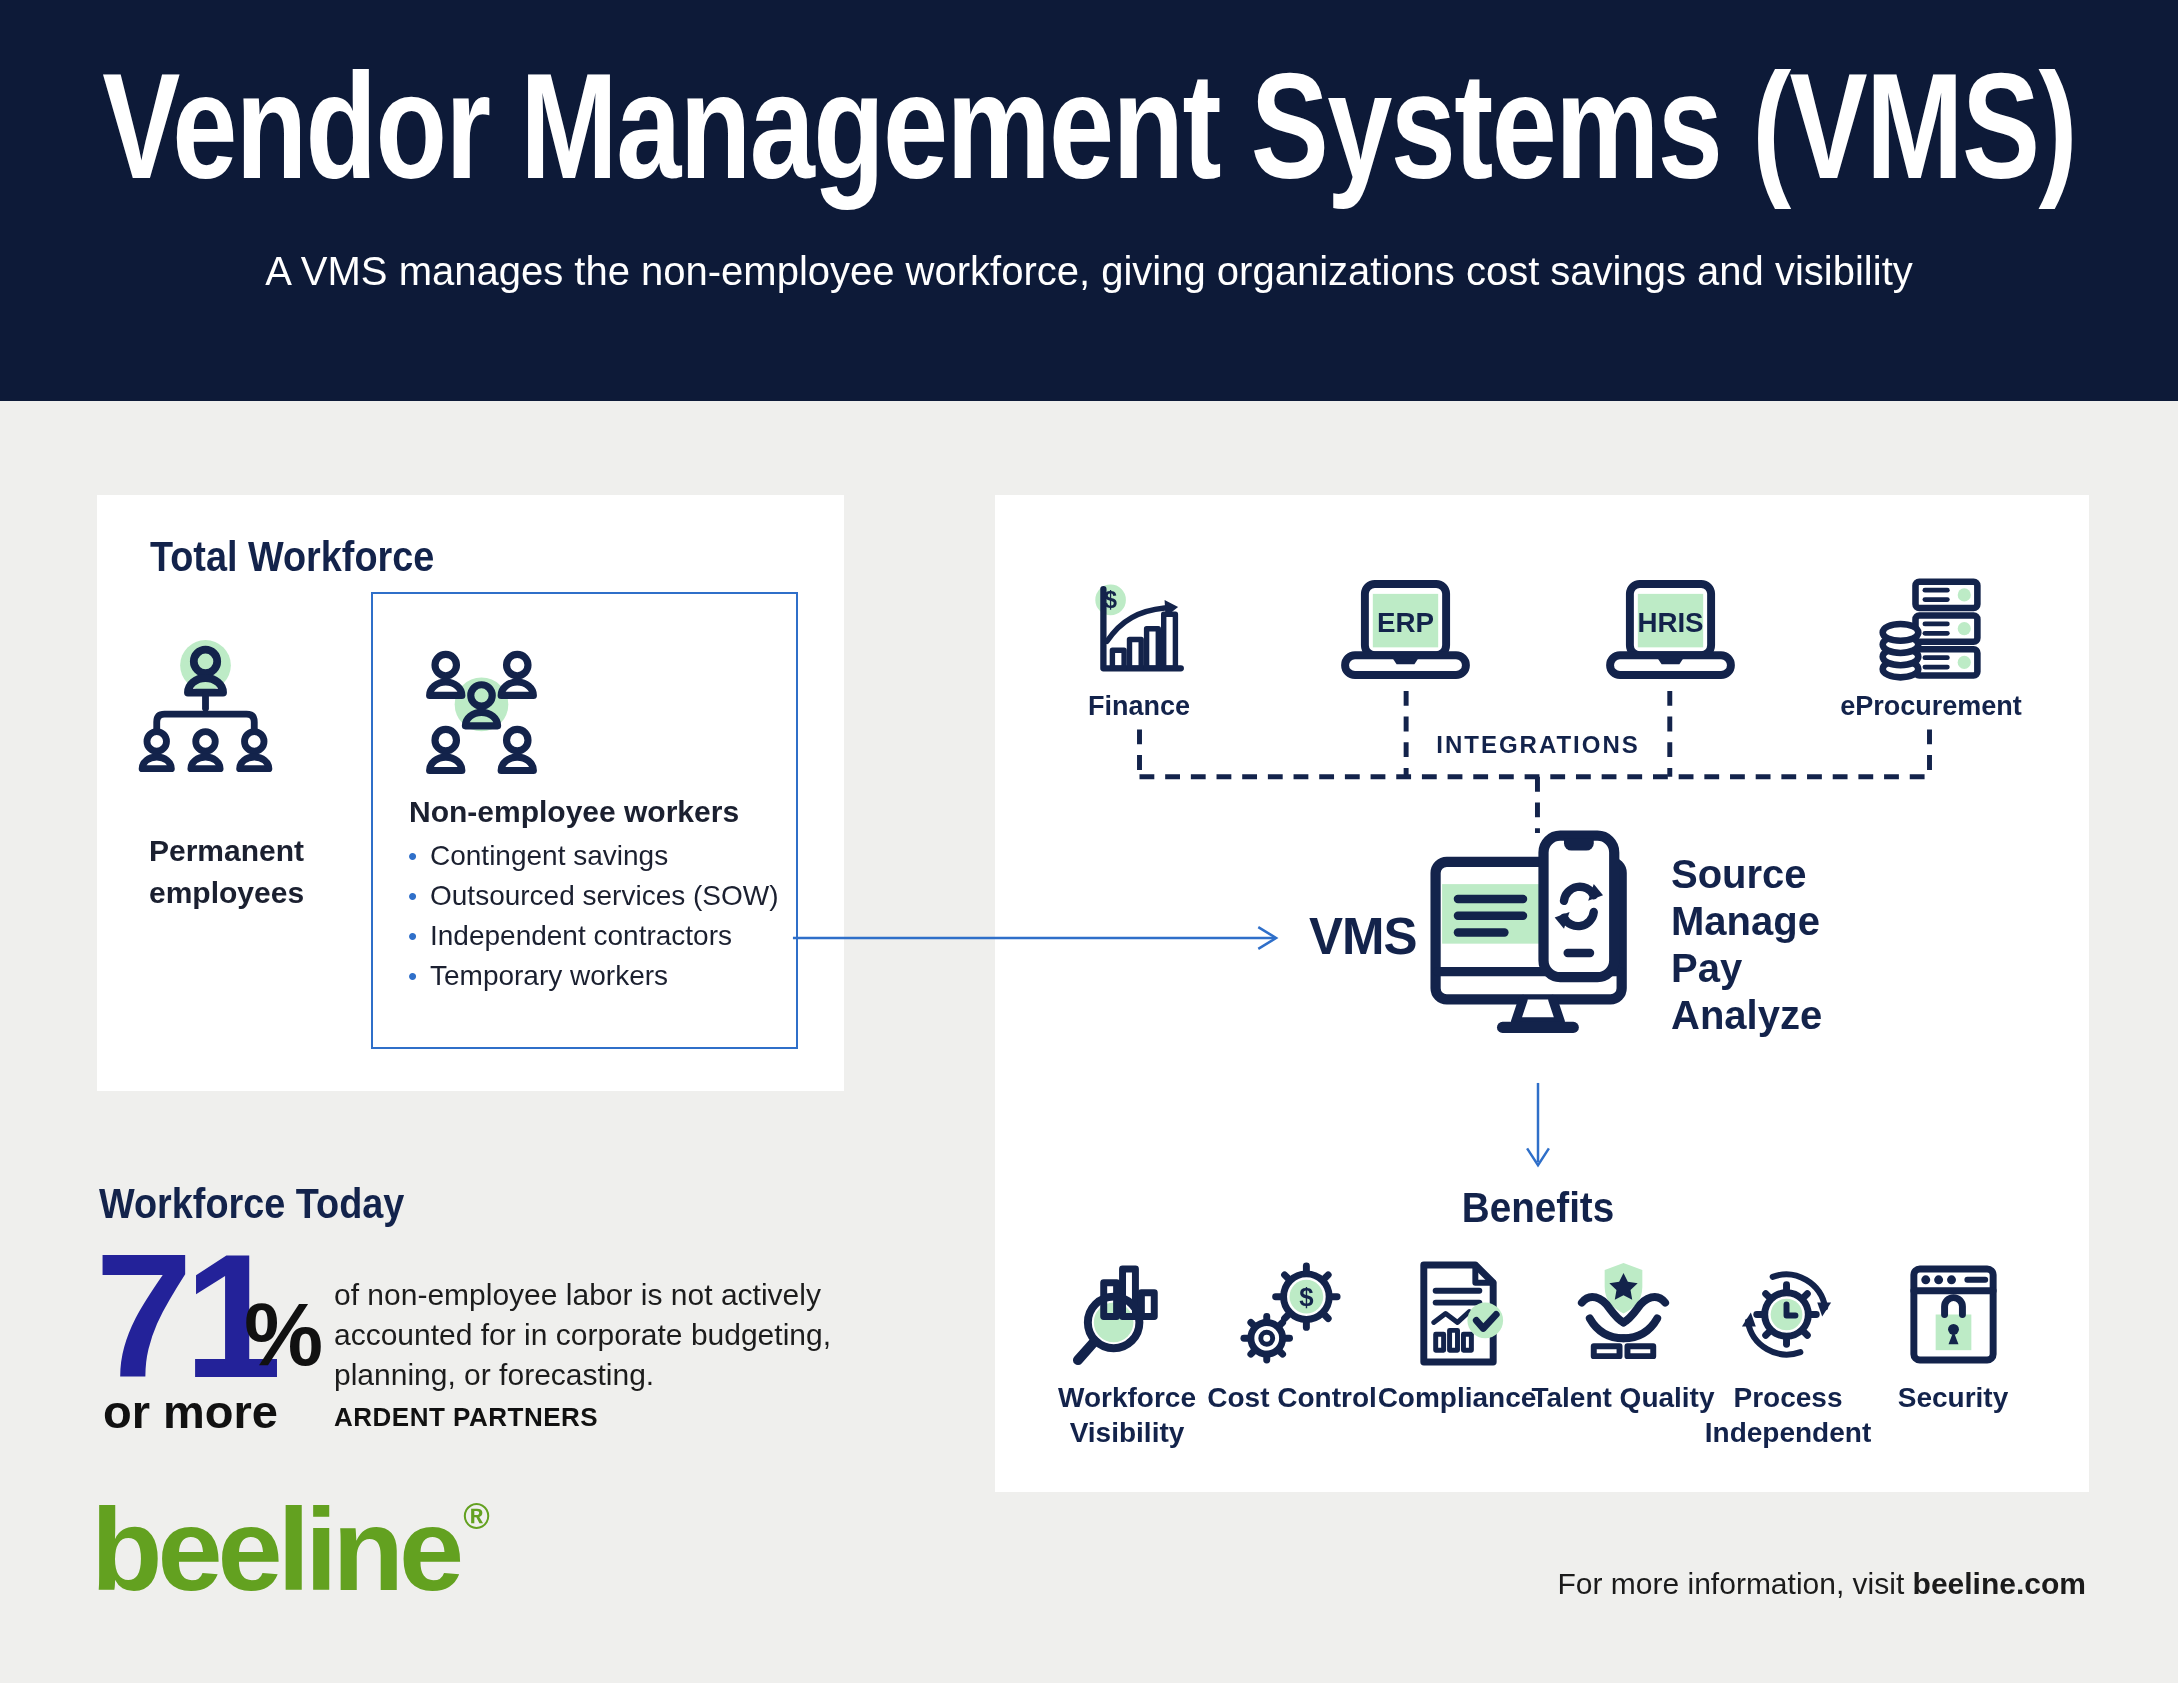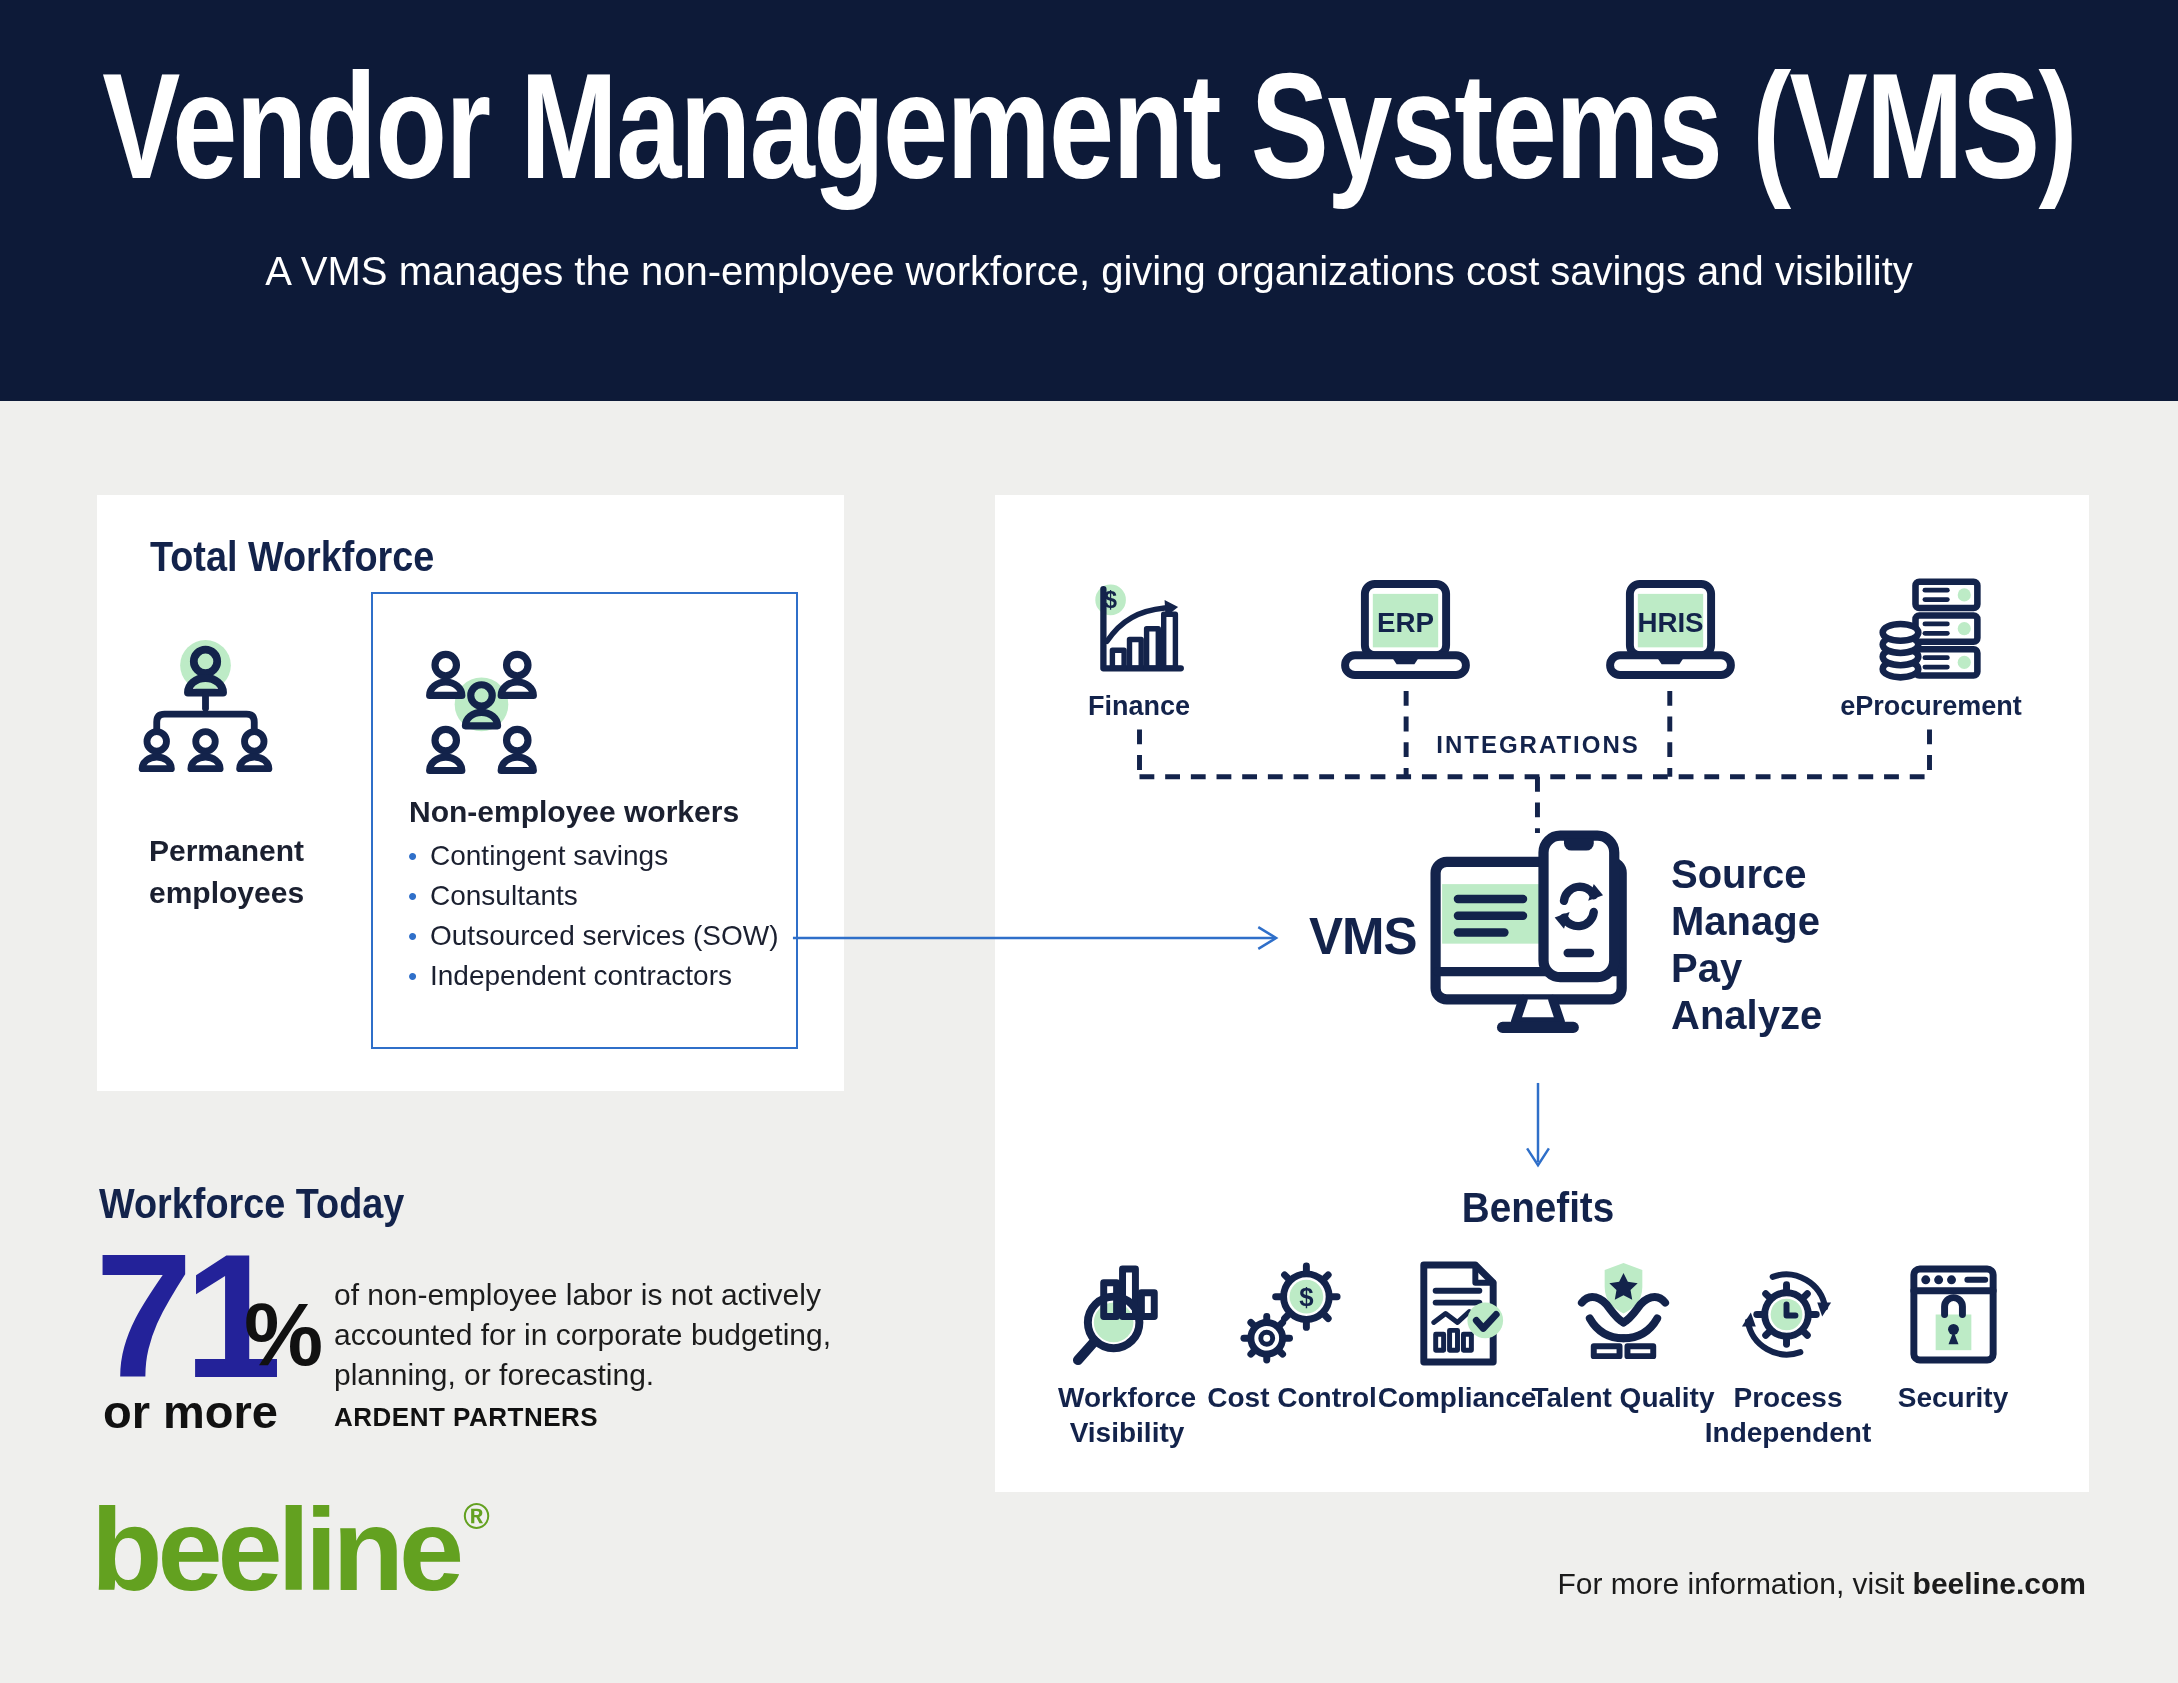--- a/index.html
+++ b/index.html
@@ -103,23 +103,23 @@
     <circle class="s s8" cx="75" cy="62" r="12"></circle>
       <path class="s s8" d="M57 96 a18 15 0 0 1 36 0 Z"></path>
     <circle class="s s8" cx="35" cy="112" r="12"></circle>
       <path class="s s8" d="M17 146 a18 15 0 0 1 36 0 Z"></path>
     <circle class="s s8" cx="115" cy="112" r="12"></circle>
       <path class="s s8" d="M97 146 a18 15 0 0 1 36 0 Z"></path>
   </svg>
   <div class="abs ne-title">Non-employee workers</div>
   <ul class="abs ne-list">
     <li>Contingent savings</li>
-    <li>Consultants</li>
     <li>Outsourced services (SOW)</li>
     <li>Independent contractors</li>
+    <li>Temporary workers</li>
   </ul>
 
   <svg class="abs" style="left:787px;top:924px;" width="500" height="28" viewBox="0 0 505 28">
     <line class="bl" style="stroke-width:2.5" x1="6" y1="14" x2="492" y2="14"></line>
     <polyline class="bl" style="stroke-width:2.5" points="476,3 494,14 476,25" fill="none"></polyline>
   </svg>
 
   <svg class="abs" style="left:1089px;top:578px;" width="99" height="105" viewBox="0 0 110 112">
     <circle class="fm" cx="24" cy="22" r="17"></circle>
     <path class="s s7" d="M16 10 V98 H102"></path>

